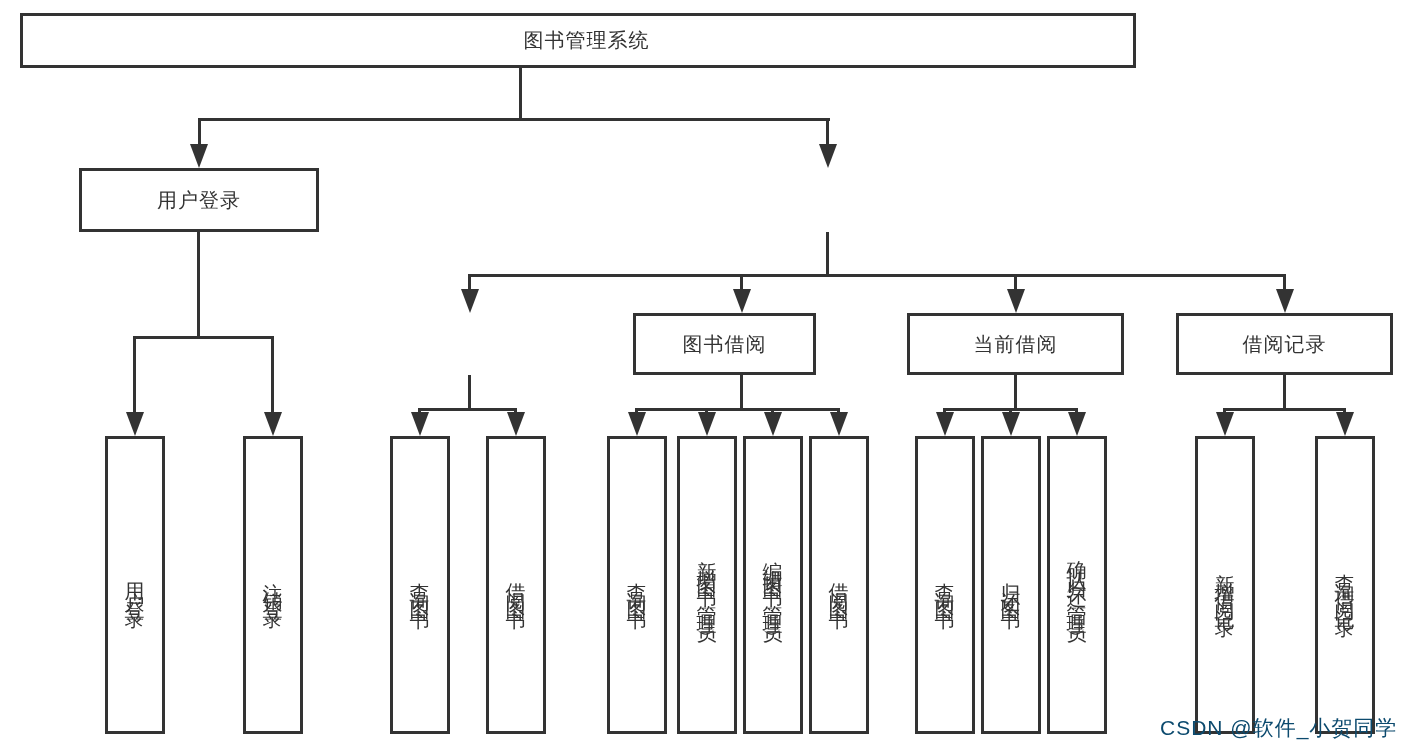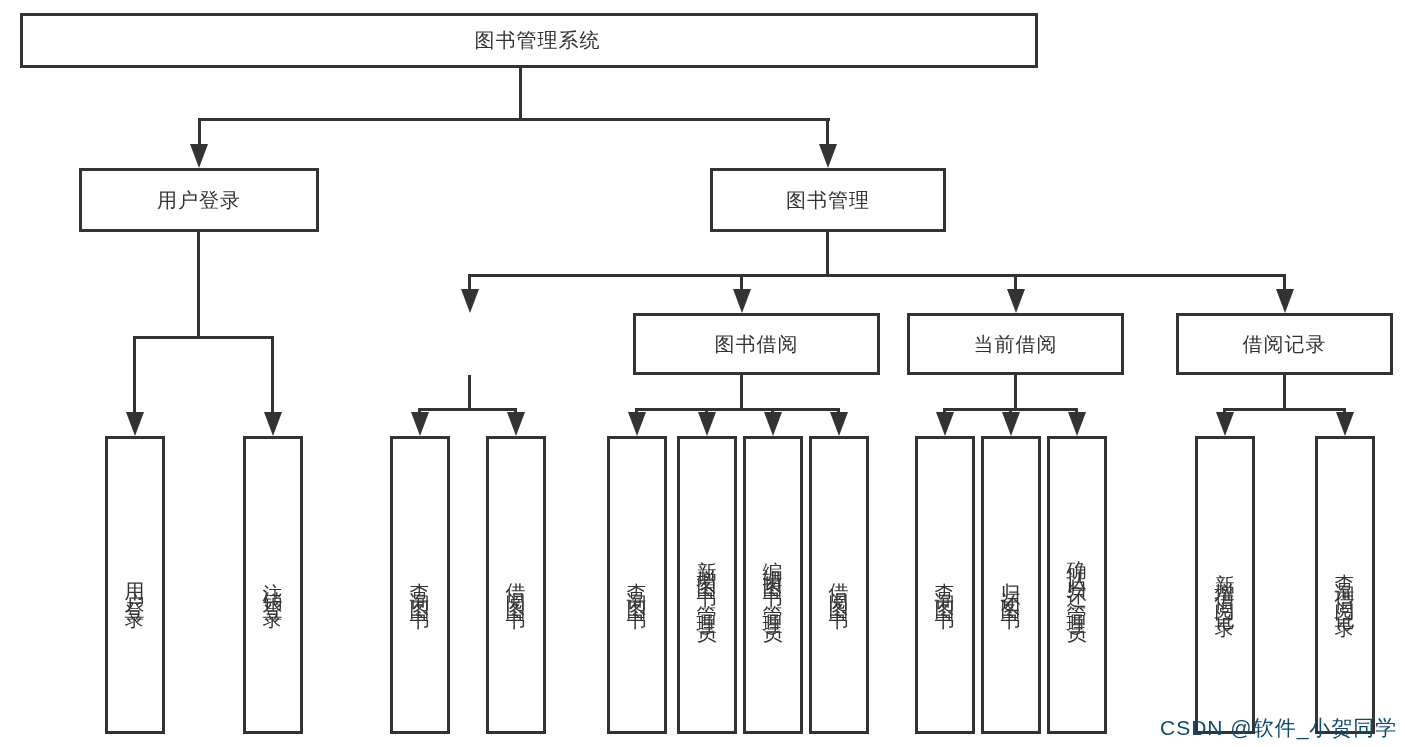--- a/index.html
+++ b/index.html
@@ -26,57 +26,54 @@
   .watermark{
     position:absolute;left:1160px;top:714px;font-size:21px;letter-spacing:1px;
     color:#0c4a6e;z-index:5;white-space:nowrap;
   }
 </style>
 </head>
 <body>
 
 <div id="canvas">
 
-  <div class="box" style="left:20px;top:13px;width:1018px;height:55px;padding-left:17px;">
+  <div class="box" style="left:20px;top:13px;width:1116px;height:55px;padding-left:17px;">
     <span>图书管理系统</span>
   </div>
 
   <div class="vline" style="left:519px;top:68px;height:52px;"></div>
   <div class="hline" style="left:198px;top:118px;width:632px;"></div>
   <div class="vline" style="left:198px;top:118px;height:28px;"></div>
   <div class="arrow" style="left:190px;top:144px;"></div>
   <div class="vline" style="left:826px;top:118px;height:28px;"></div>
   <div class="arrow" style="left:819px;top:144px;"></div>
 
   <div class="box" style="left:79px;top:168px;width:240px;height:64px;">
     <span>用户登录</span>
-  </div>
-  <div class="box" style="left:710px;top:168px;width:236px;height:64px;">
-    <span>图书管理</span>
   </div>
 
   <div class="vline" style="left:197px;top:232px;height:107px;"></div>
   <div class="hline" style="left:133px;top:336px;width:141px;"></div>
   <div class="vline" style="left:133px;top:336px;height:78px;"></div>
   <div class="arrow" style="left:126px;top:412px;"></div>
   <div class="vline" style="left:271px;top:336px;height:78px;"></div>
   <div class="arrow" style="left:264px;top:412px;"></div>
 
   <div class="vline" style="left:826px;top:232px;height:45px;"></div>
   <div class="hline" style="left:468px;top:274px;width:818px;"></div>
   <div class="vline" style="left:468px;top:274px;height:17px;"></div>
   <div class="arrow" style="left:461px;top:289px;"></div>
   <div class="vline" style="left:740px;top:274px;height:17px;"></div>
   <div class="arrow" style="left:733px;top:289px;"></div>
   <div class="vline" style="left:1014px;top:274px;height:17px;"></div>
   <div class="arrow" style="left:1007px;top:289px;"></div>
   <div class="vline" style="left:1283px;top:274px;height:17px;"></div>
   <div class="arrow" style="left:1276px;top:289px;"></div>
 
-  <div class="box" style="left:633px;top:313px;width:247px;height:62px;">
+  <div class="box" style="left:633px;top:313px;width:183px;height:62px;">
     <span>图书借阅</span>
   </div>
   <div class="box" style="left:1176px;top:313px;width:217px;height:62px;">
     <span>借阅记录</span>
   </div>
   <div class="box" style="left:907px;top:313px;width:217px;height:62px;">
     <span>当前借阅</span>
   </div>
 
   <div class="vline" style="left:468px;top:375px;height:33px;"></div>

